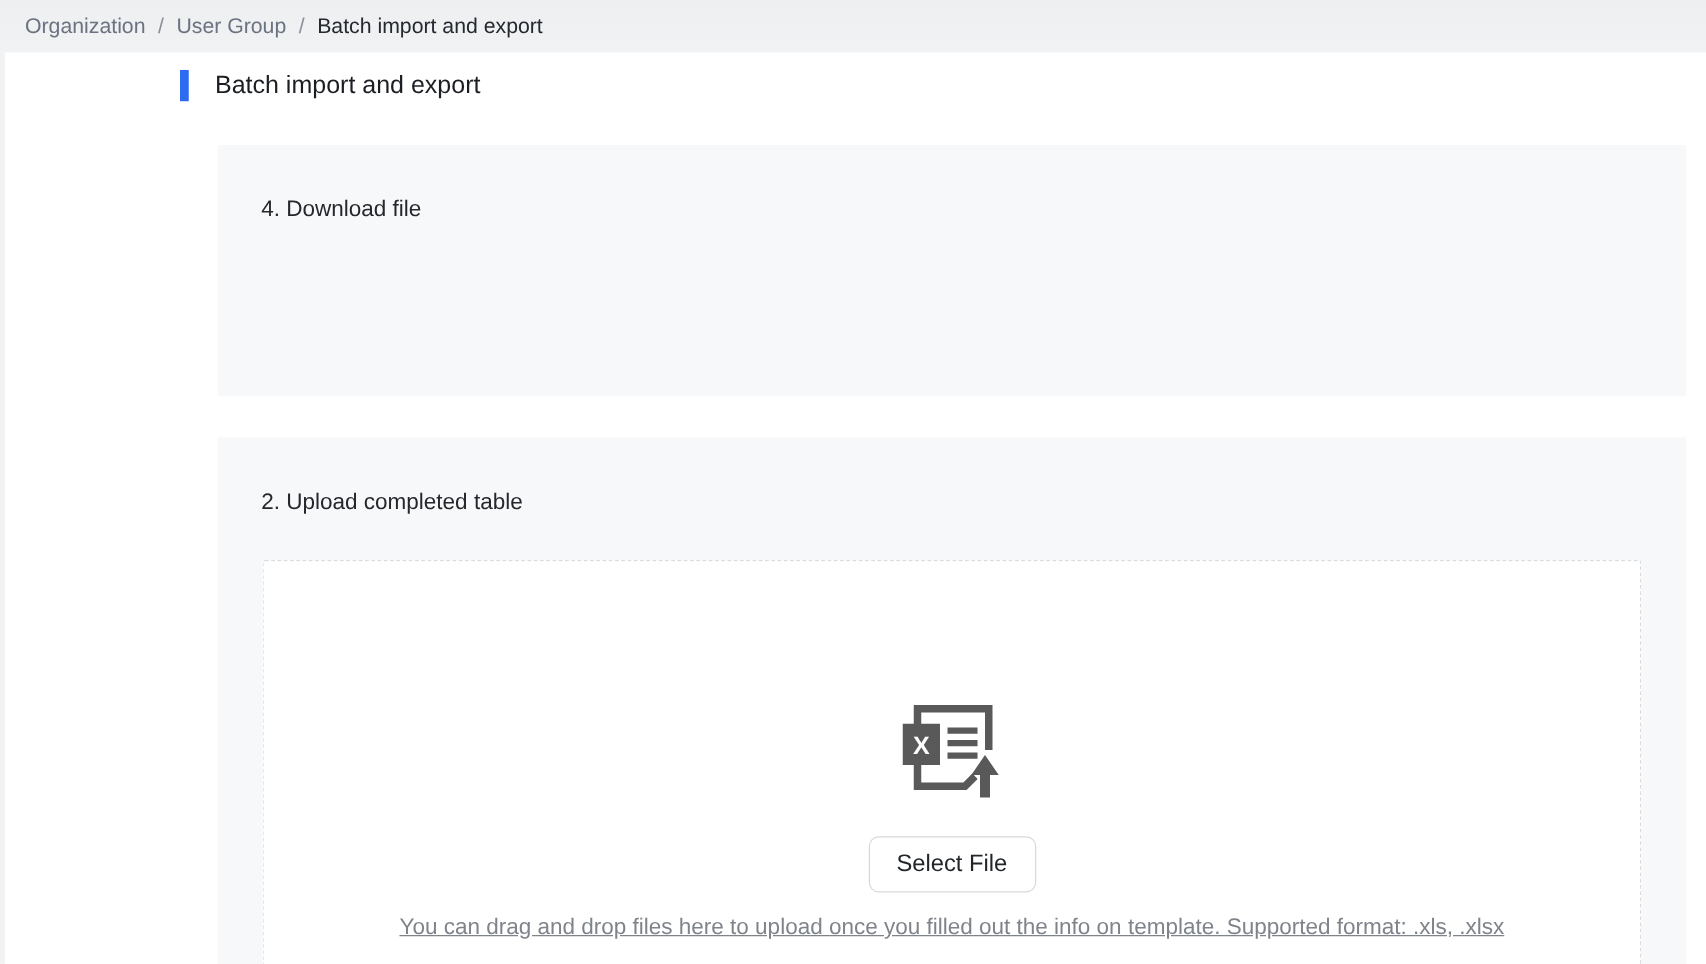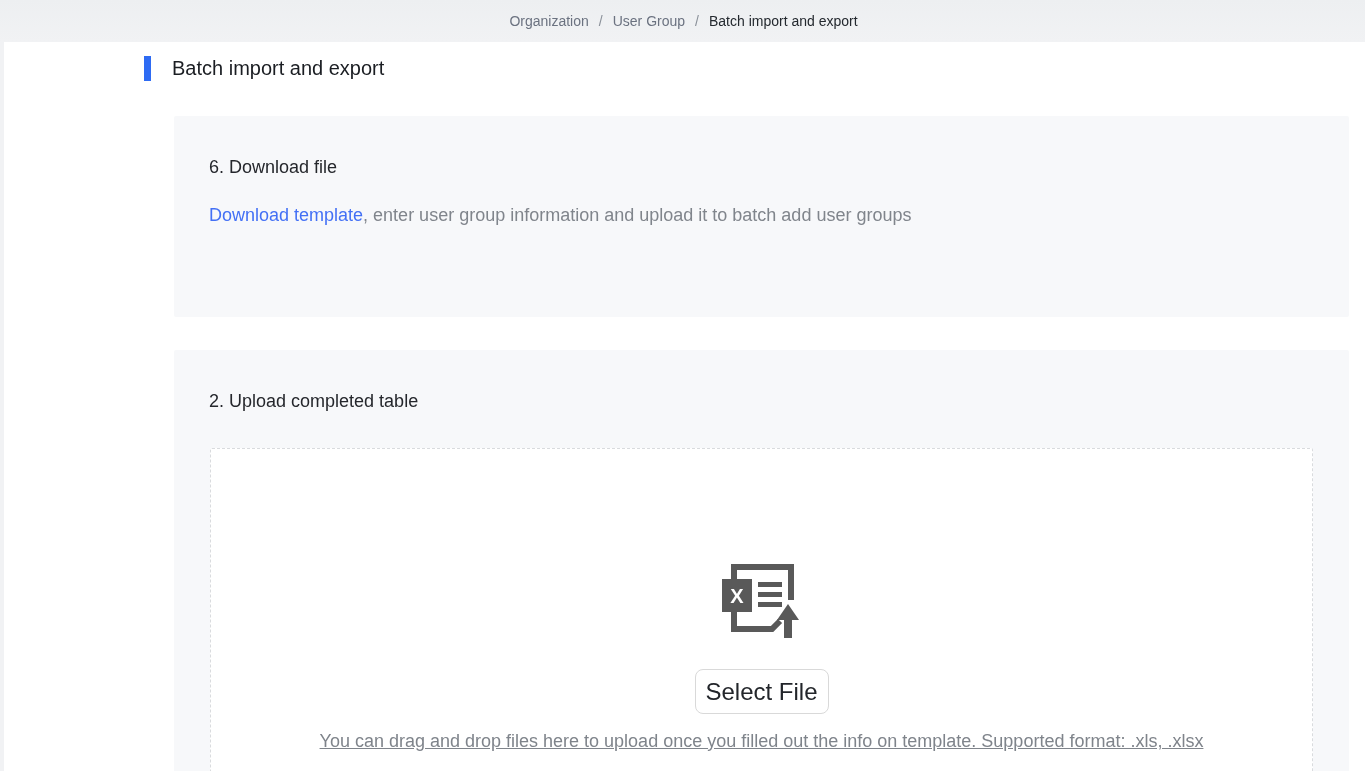--- a/index.html
+++ b/index.html
@@ -7,23 +7,22 @@
     width: 1365px; height: 771px;
     overflow: hidden;
     background: #ffffff;
     font-family: "Liberation Sans", sans-serif;
   }
   
   .breadcrumb-bar {
     position: absolute; top: 0; left: 0; width: 1365px; height: 42px;
     background: linear-gradient(#edeff1, #f1f2f4);
     display: flex; align-items: center;
-    padding-left: 2px;
-    font-size: 14px;
-    justify-content: center;
+    padding-left: 20px;
+    font-size: 17px;
   }
   .crumb { color: #6b7280; cursor: pointer; }
   .crumb-sep { color: #8a9099; margin: 0 10px; }
   .crumb-current { color: #24292f; }
   
   .left-strip {
     position: absolute; top: 42px; left: 0; width: 4px; height: 729px;
     background: #f1f2f4;
   }
   
@@ -62,21 +61,21 @@
     border: 1px dashed #d9dbde; border-radius: 2px;
   }
   .excel-icon {
     position: absolute; left: 50%; top: 113px; transform: translateX(-50%);
   }
   .select-file-button {
     position: absolute; left: 50%; top: 220px; transform: translateX(-50%);
     width: 134px; height: 45px;
     background: #ffffff;
     border: 1px solid #d9d9d9; border-radius: 8px;
-    font-size: 24px; color: #22252a;
+    font-size: 19px; color: #22252a;
     font-family: "Liberation Sans", sans-serif;
     display: flex; align-items: center; justify-content: center;
     cursor: pointer;
   }
   .dropzone-hint {
     position: absolute; left: 0; top: 282px; width: 100%;
     text-align: center;
     font-size: 18px; color: #7f848b; white-space: nowrap; text-decoration: underline;
   }
 </style>
@@ -90,24 +89,21 @@
   <span class="crumb-sep">/</span>
   <span class="crumb-current">Batch import and export</span>
 </div>
 
 <div class="left-strip"></div>
 
 <div class="title-bar"></div>
 <div class="page-title">Batch import and export</div>
 
 <div class="section section-download">
-  <div class="section-heading">6. Download file</div>
-  <div class="body-line line-1">
-    <span class="text-link">Download template</span><span>, enter user group information and upload it to batch add user groups</span>
-  </div>
+  <div class="section-heading">4. Download file</div>
 </div>
 
 <div class="section section-upload">
   <div class="section-heading">2. Upload completed table</div>
 
   <div class="dropzone">
 
     <div class="excel-icon">
       <svg width="80" height="88" viewBox="0 0 80 88" xmlns="http://www.w3.org/2000/svg">
 

